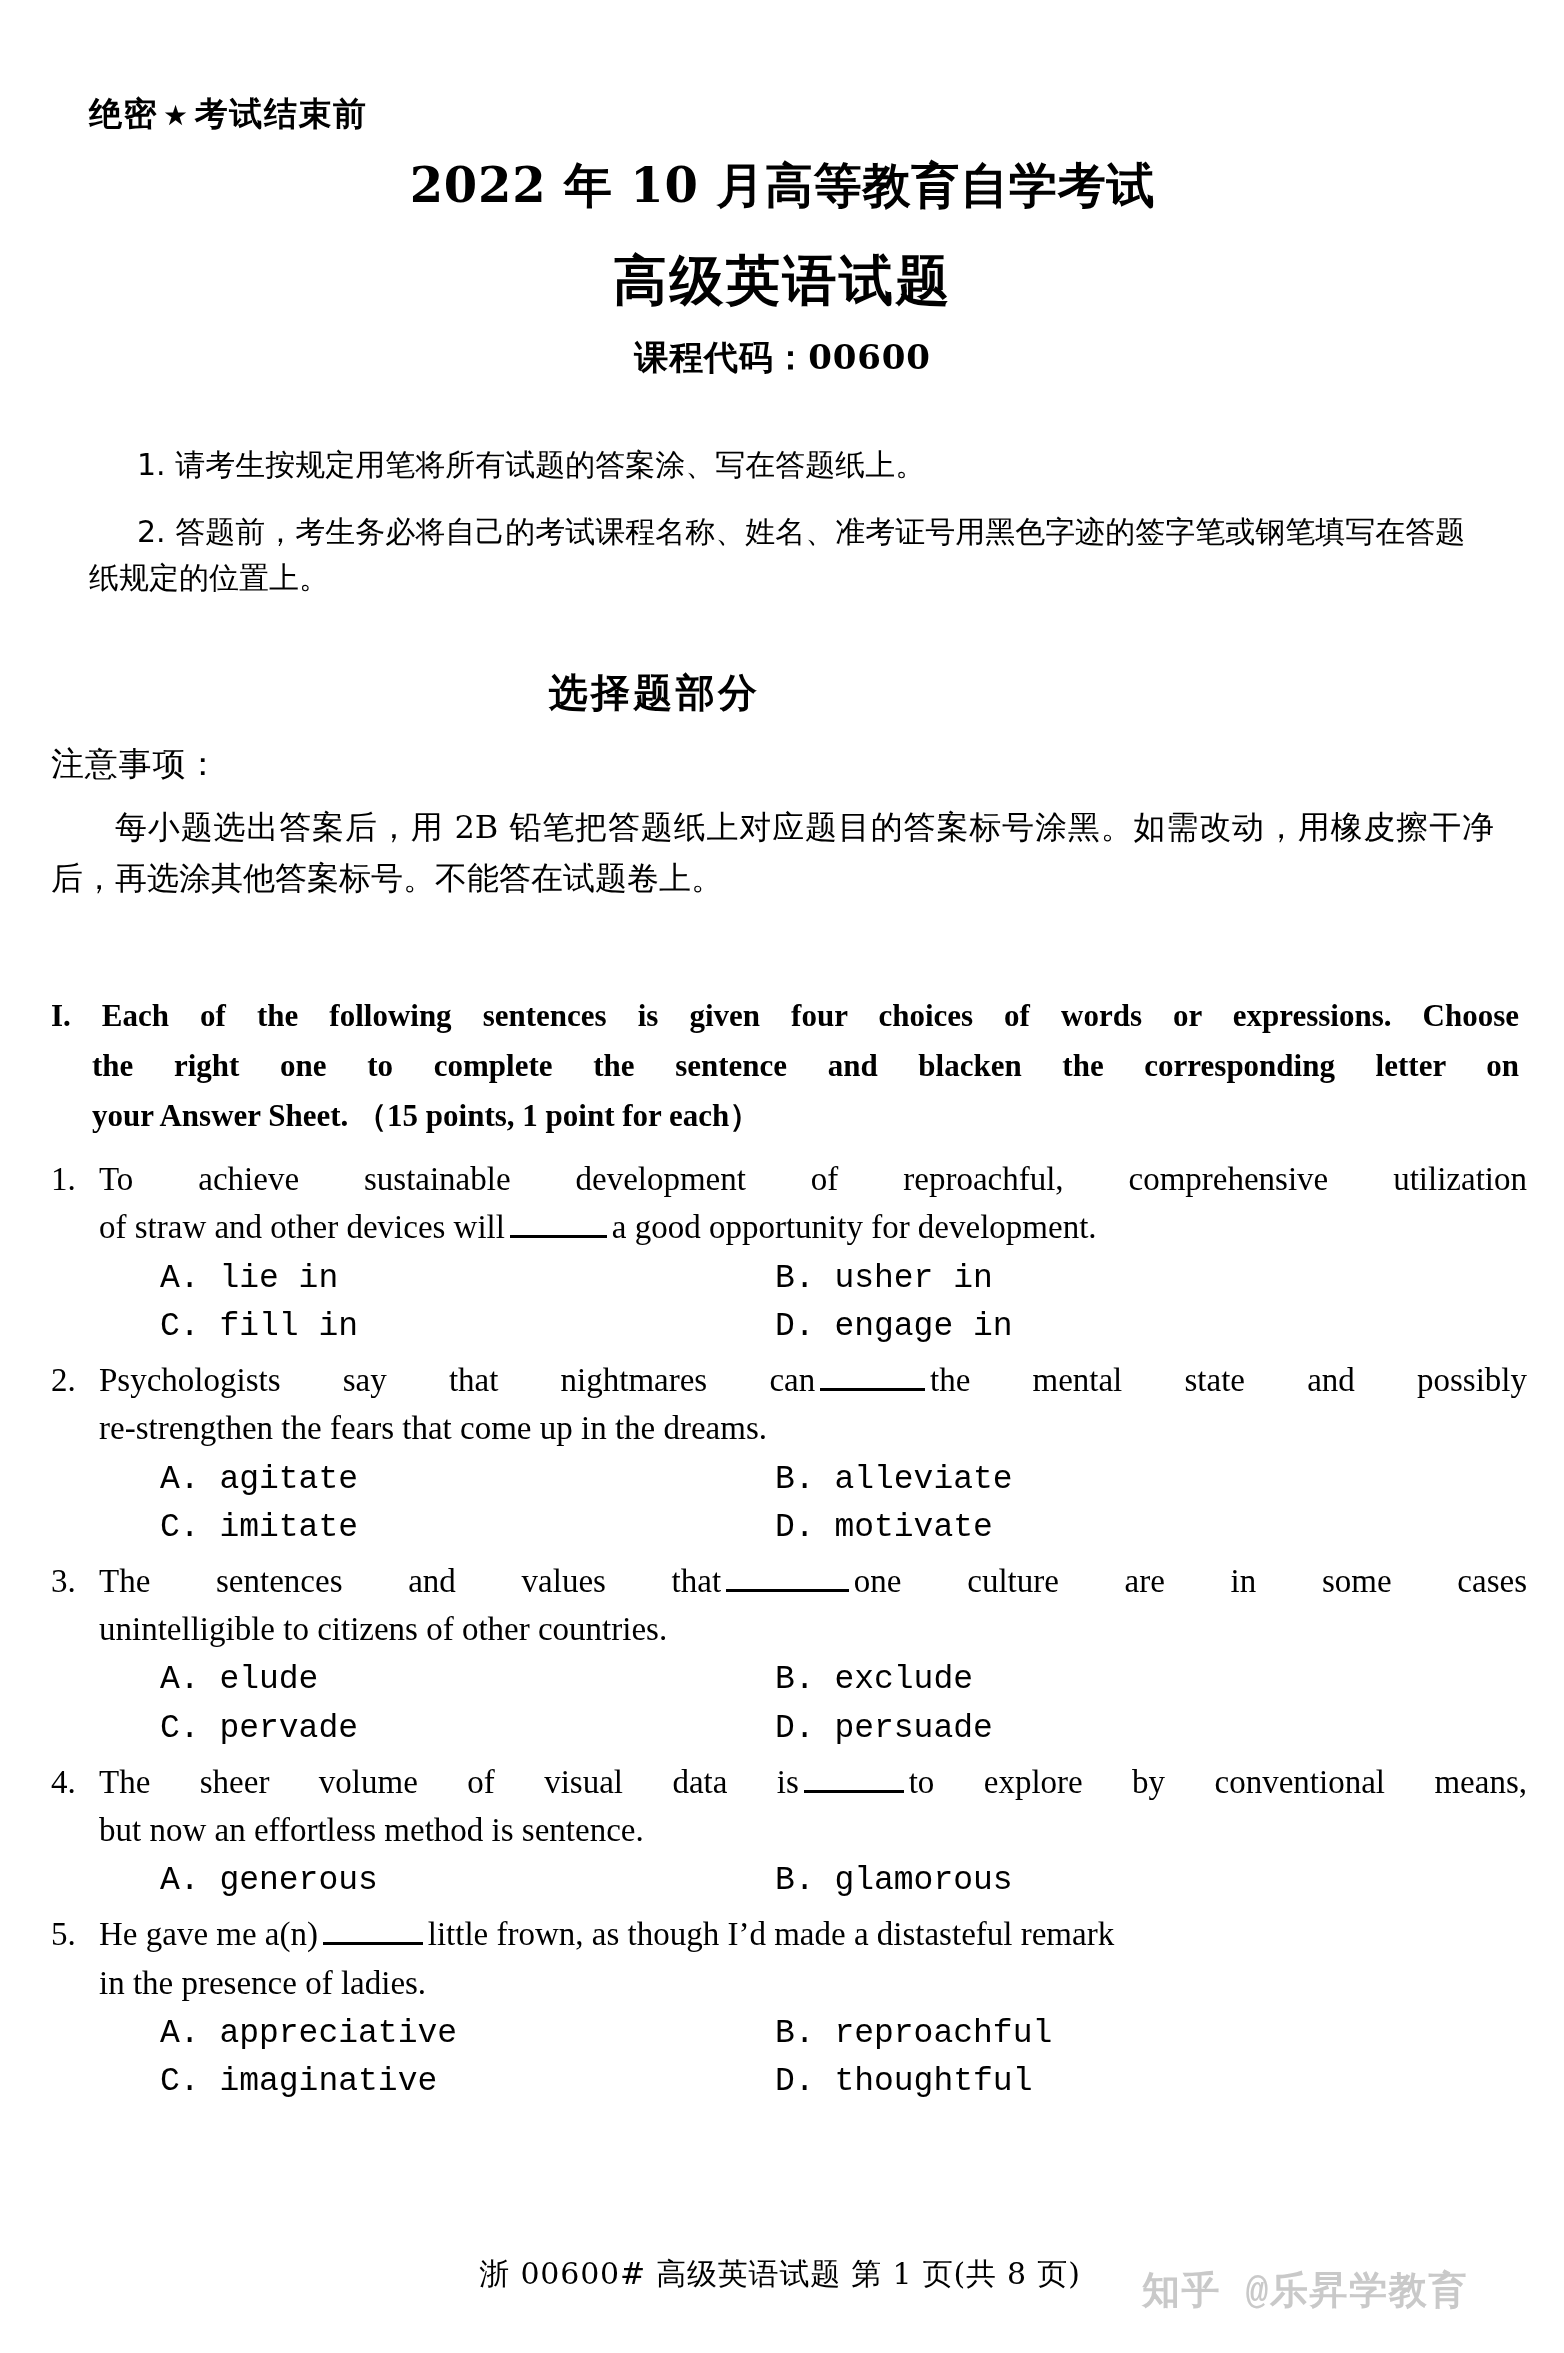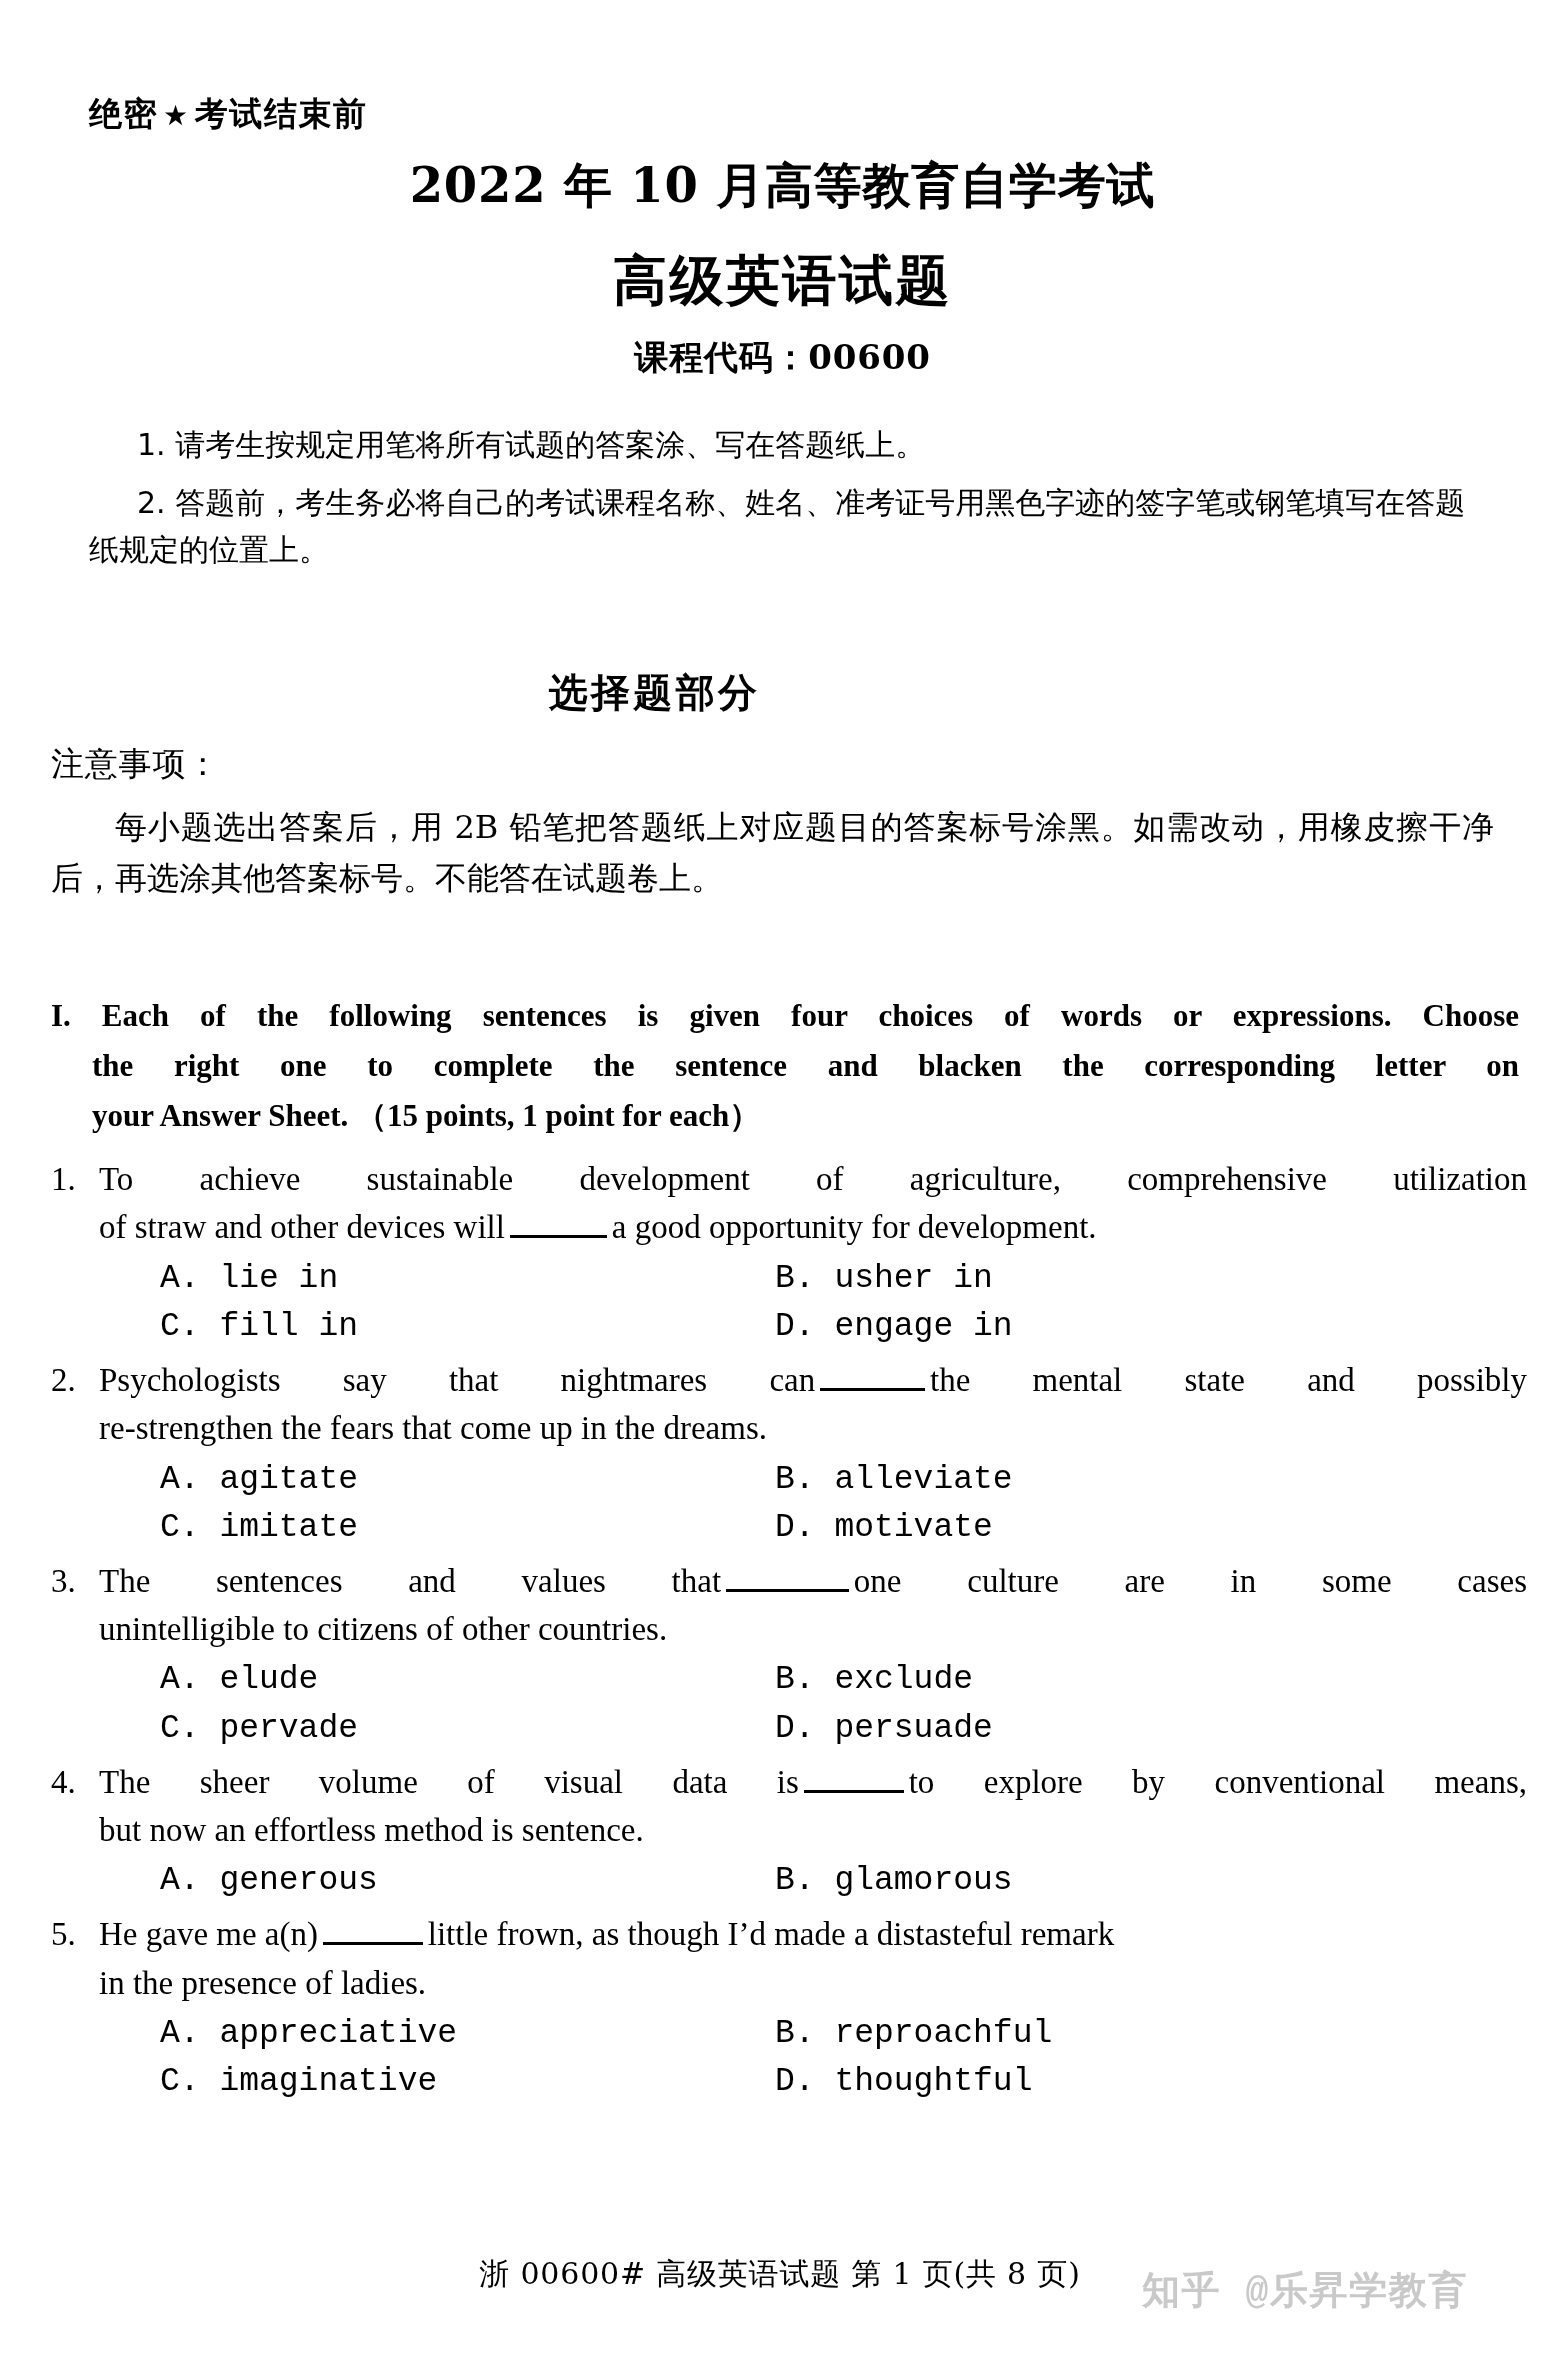--- a/index.html
+++ b/index.html
@@ -71,20 +71,21 @@
     position: absolute;
     top: 422px;
     left: 89px;
     width: 1394px;
     font-family: "DejaVu Sans", sans-serif;
     font-size: 30px;
     line-height: 1.55;
   }
   .front-note {
     margin-bottom: 11.5px;
+    margin-top: 20px;
   }
   .front-note.indent { text-indent: 48px; }
 
   
   .section-title {
     position: absolute;
     top: 666px;
     left: 0;
     width: 1309px;
     text-align: center;
@@ -253,21 +254,21 @@
     <span class="dir-line l2">the right one to complete the sentence and blacken the corresponding letter on</span>
     <span class="dir-line l3">your Answer Sheet.  （15 points, 1 point for each）</span>
   </div>
 
   <div class="questions">
 
     <div class="question">
       <div class="q-stem">
         <span class="q-num">1.</span>
         <span class="q-text">
-          <span class="ln just">To achieve sustainable development of agriculture, comprehensive utilization</span>
+          <span class="ln just">To achieve sustainable development of reproachful, comprehensive utilization</span>
           <span class="ln"><span>of straw and other devices will</span><span class="blank w1"></span><span>a good opportunity for development.</span></span>
         </span>
       </div>
       <div class="options">
         <div class="opt-row">
           <span class="opt">A. lie in</span>
           <span class="opt">B. usher in</span>
         </div>
         <div class="opt-row">
           <span class="opt">C. fill in</span>

